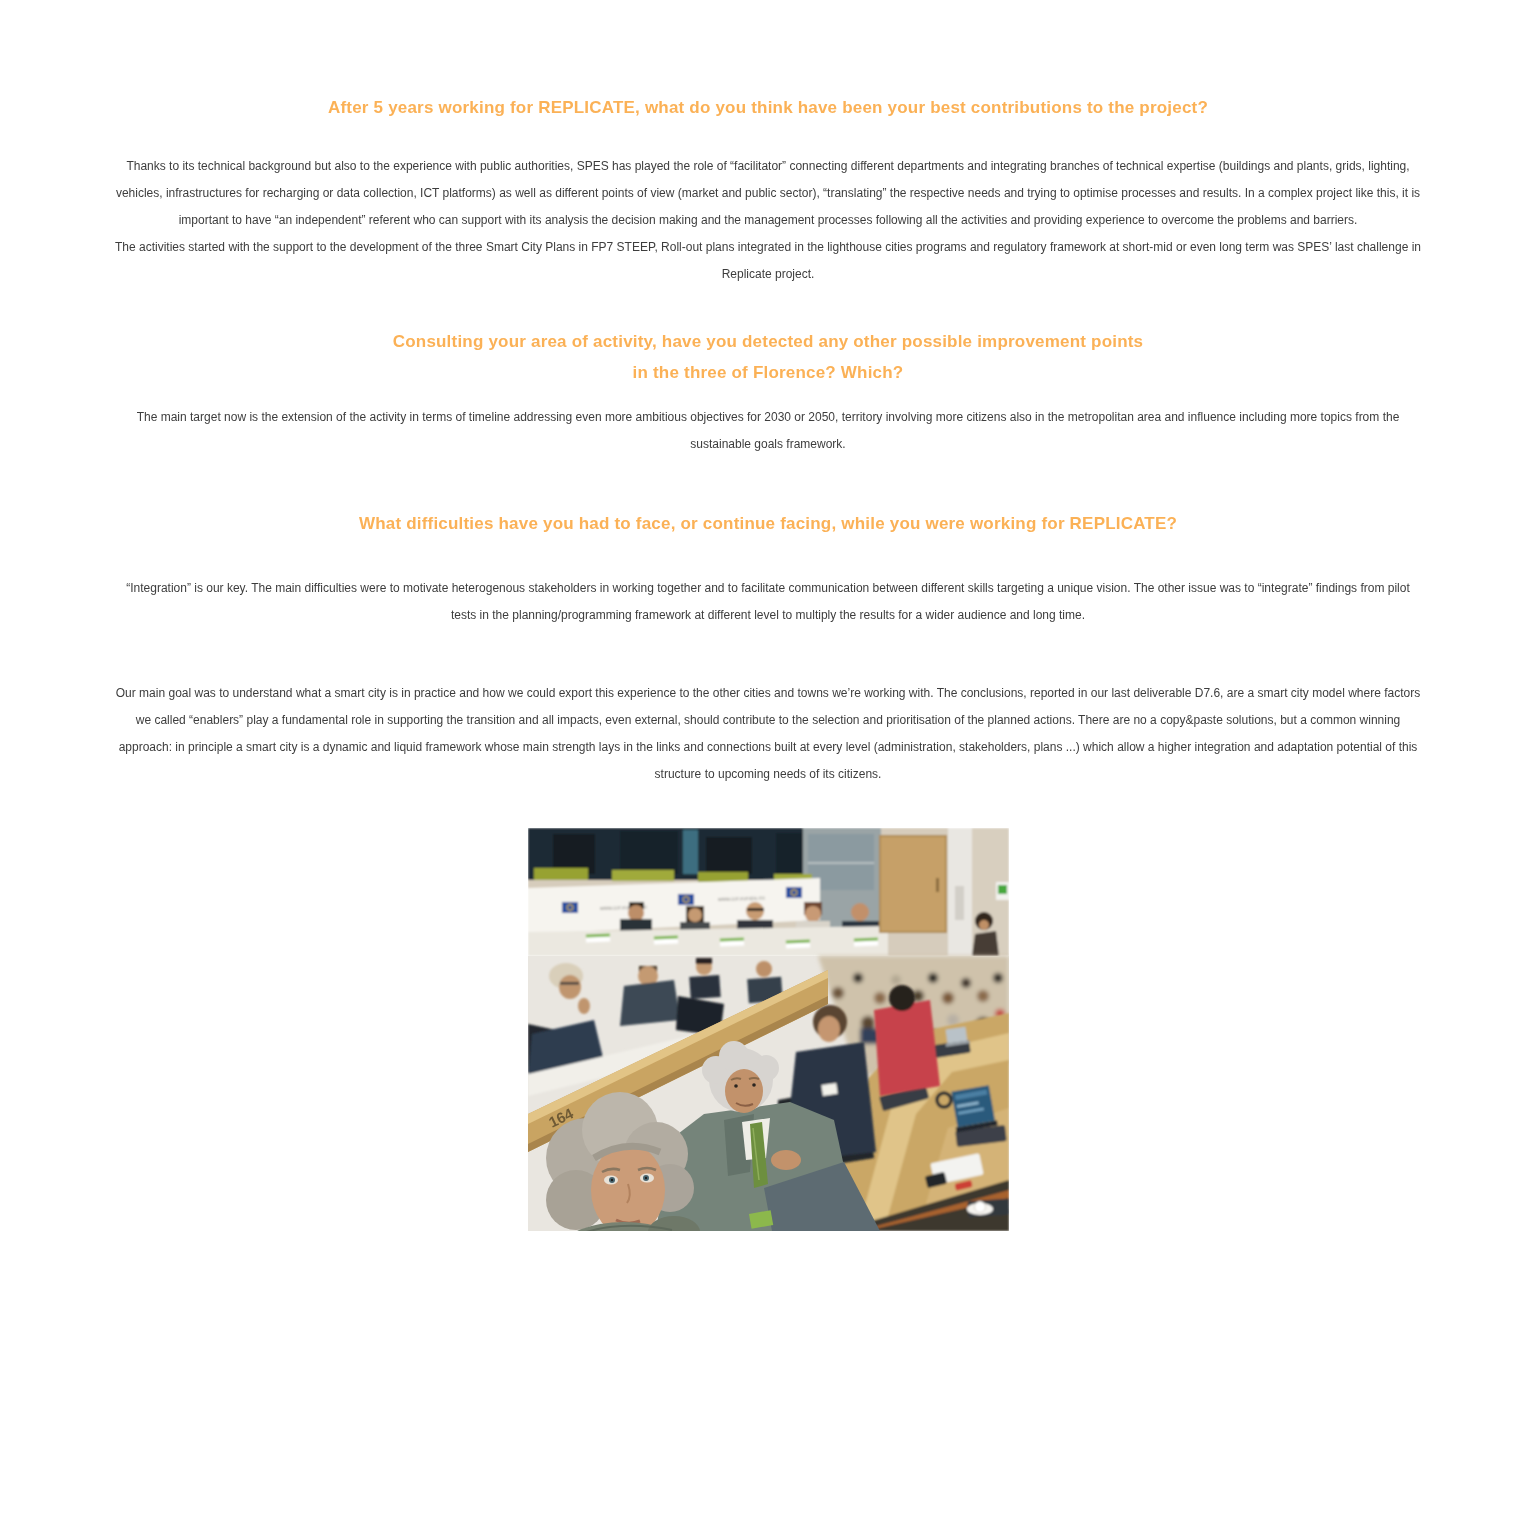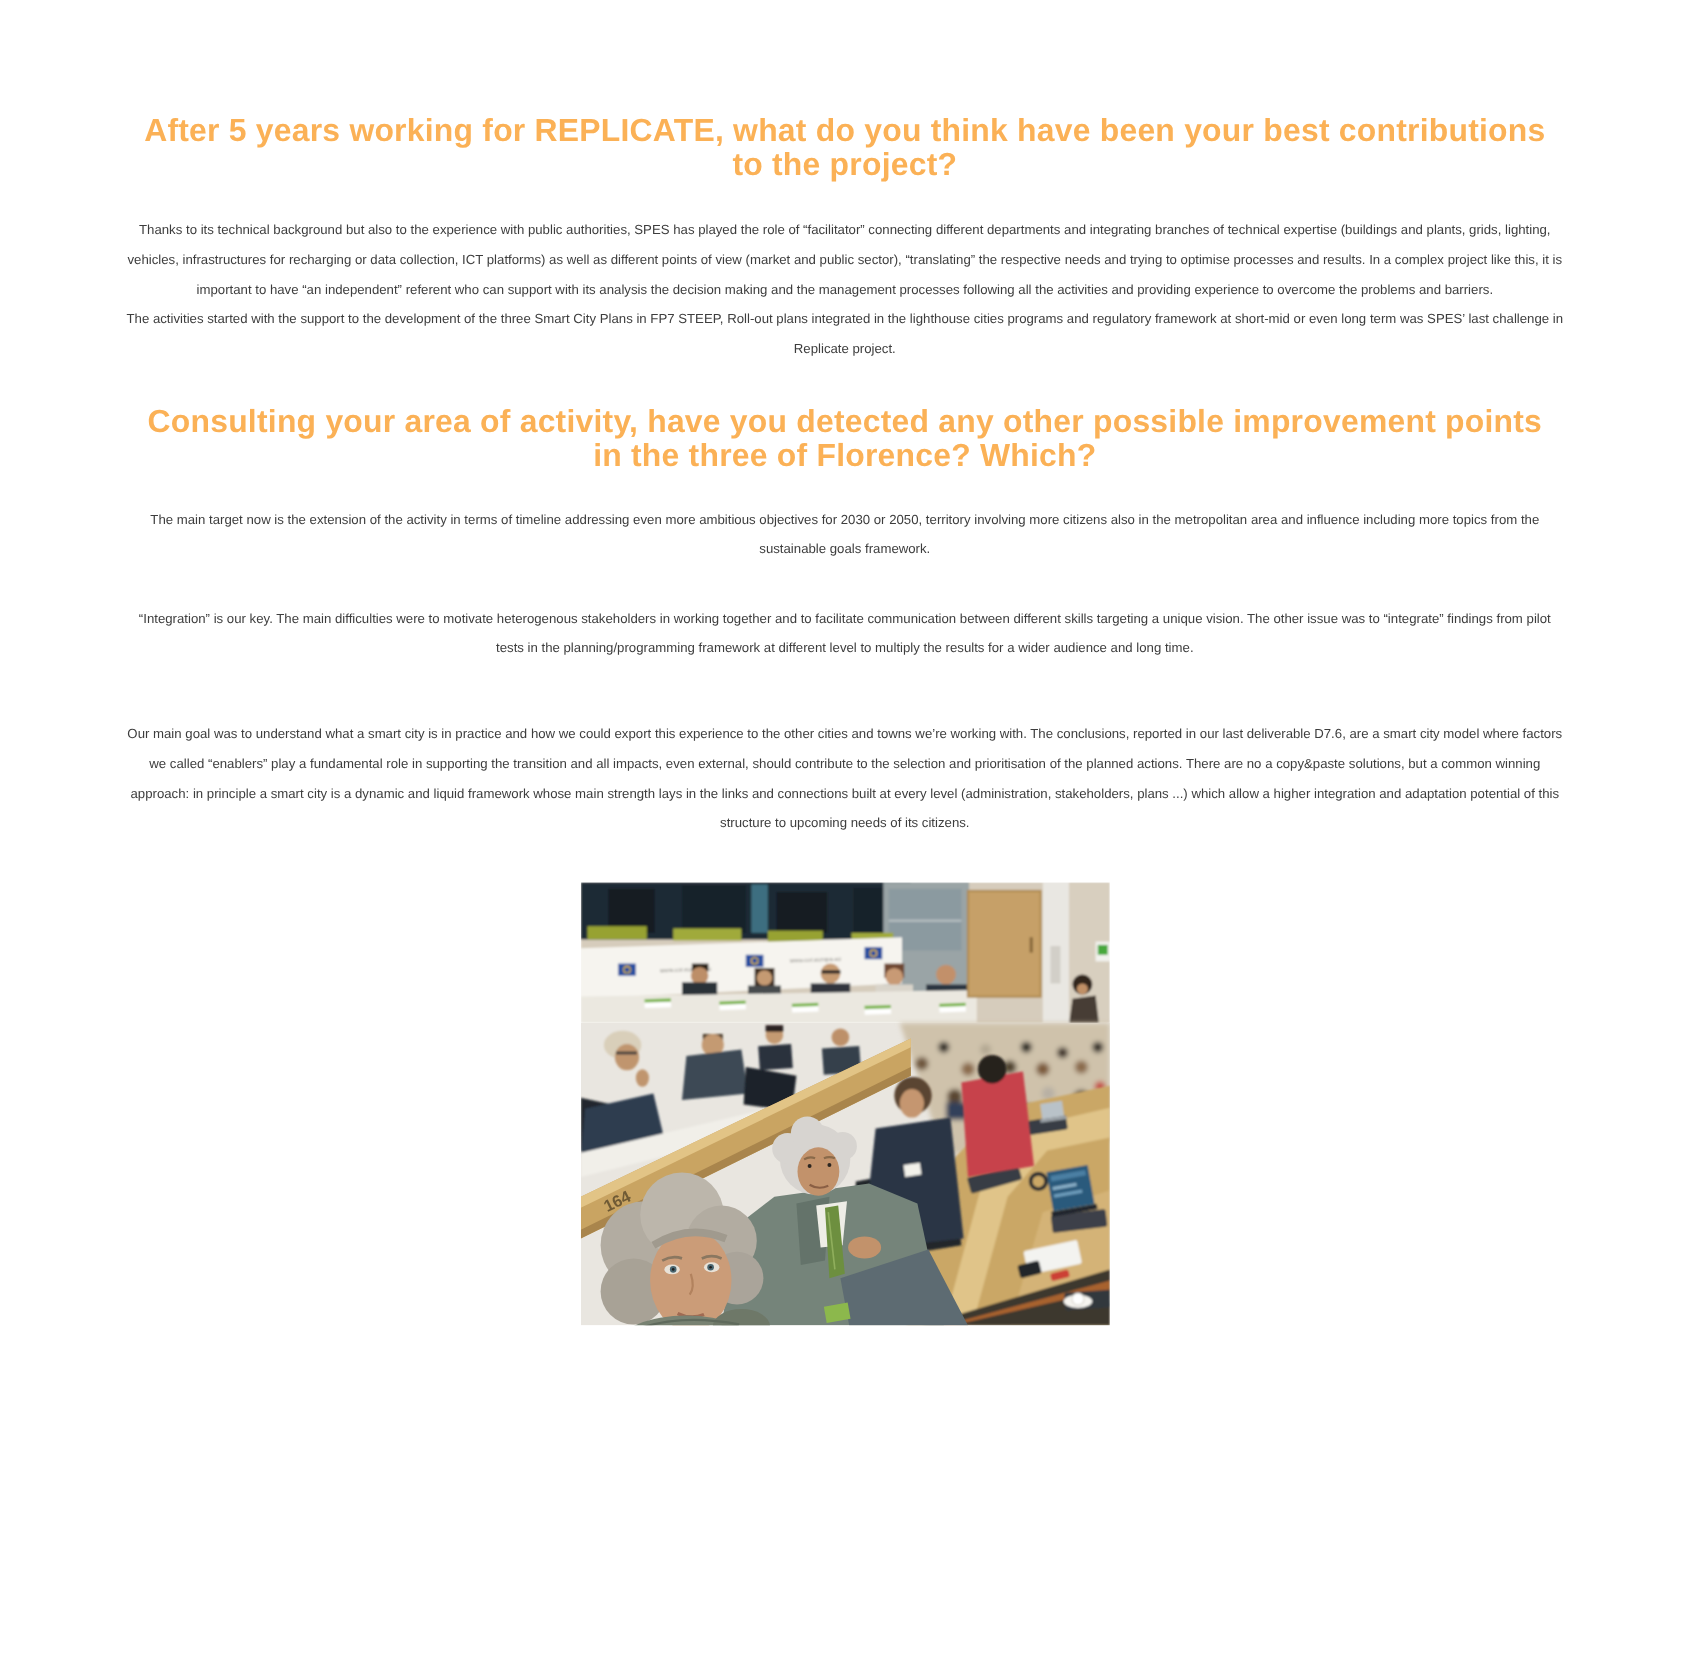--- a/index.html
+++ b/index.html
@@ -5,29 +5,29 @@
   html,body{margin:0;padding:0;}
   body{
     width:1536px;height:1521px;background:#ffffff;
     font-family:"Liberation Sans",sans-serif;
     overflow:hidden;
   }
   .content{
     width:1306px;margin:0 auto;padding-top:92px;text-align:center;
   }
   .q{
-    color:#FBB156;font-weight:700;font-size:29px;line-height:31px;margin:12px;
+    color:#FBB156;font-weight:700;font-size:17px;line-height:31px;margin:0;
     letter-spacing:0.2px;
   }
   .a{
     color:#3D3D3D;font-size:12px;line-height:27px;margin:0;font-weight:400;
   }
   .a-first{margin-top:30px;}
   .q2{margin-top:38px;}
-  .a2{margin-top:28px;}
+  .a2{margin-top:16px;}
   .q3{margin-top:50px;}
   .a3{margin-top:36px;}
   .q4{margin-top:45px;}
   .a4{margin-top:51px;}
   figure.photo{
     margin:40px auto 0 auto;width:481px;height:403px;overflow:hidden;
     padding:0;display:block;
   }
   figure.photo svg{display:block;}
 </style>
@@ -44,20 +44,21 @@
 
   <section>
     <h2 class="q q2">
       <span>Consulting your area of activity, have you detected any other possible improvement points</span><br>
       <span>in the three of Florence? Which?</span>
     </h2>
     <p class="a a2">The main target now is the extension of the activity in terms of timeline addressing even more ambitious objectives for 2030 or 2050, territory involving more citizens also in the metropolitan area and influence including more topics from the sustainable goals framework.</p>
   </section>
 
   <section>
+    <h2 class="q q3">What difficulties have you had to face, or continue facing, while you were working for REPLICATE?</h2>
     <p class="a a3">“Integration” is our key. The main difficulties were to motivate heterogenous stakeholders in working together and to facilitate communication between different skills targeting a unique vision. The other issue was to “integrate” findings from pilot tests in the planning/programming framework at different level to multiply the results for a wider audience and long time.</p>
   </section>
 
   <section>
     <p class="a a4">Our main goal was to understand what a smart city is in practice and how we could export this experience to the other cities and towns we’re working with. The conclusions, reported in our last deliverable D7.6, are a smart city model where factors we called “enablers” play a fundamental role in supporting the transition and all impacts, even external, should contribute to the selection and prioritisation of the planned actions. There are no a copy&amp;paste solutions, but a common winning approach: in principle a smart city is a dynamic and liquid framework whose main strength lays in the links and connections built at every level (administration, stakeholders, plans ...) which allow a higher integration and adaptation potential of this structure to upcoming needs of its citizens.</p>
   </section>
 
   <figure class="photo">
     <svg viewBox="0 0 481 403" width="481" height="403" xmlns="http://www.w3.org/2000/svg">
       <defs>

